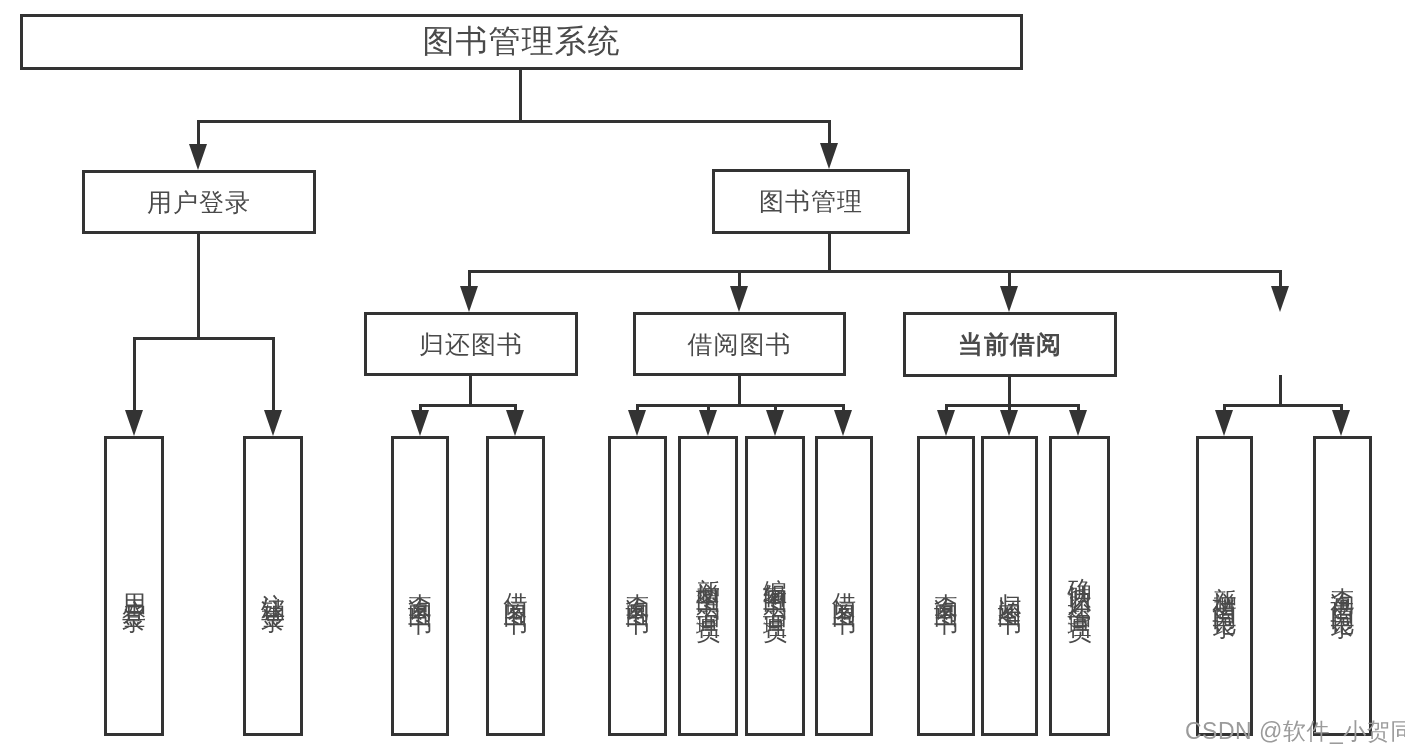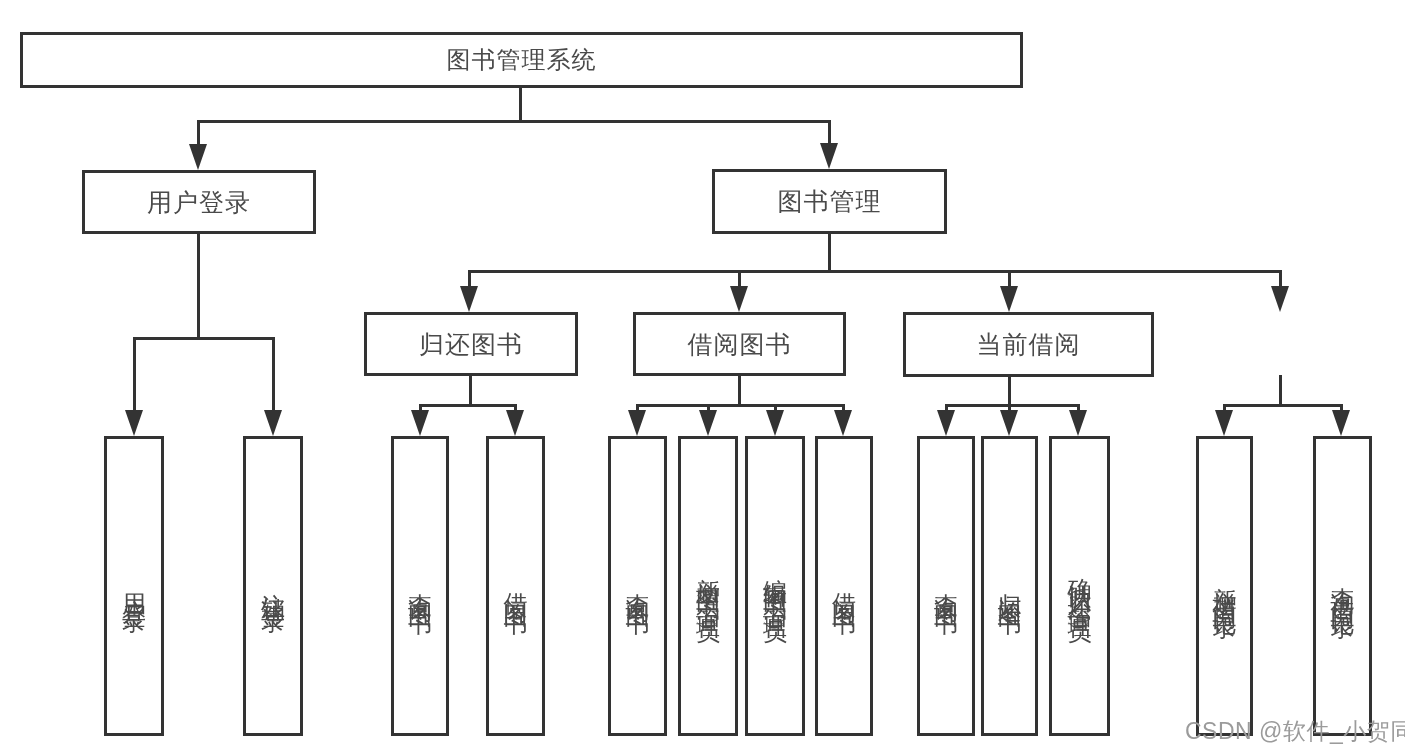--- a/index.html
+++ b/index.html
@@ -20,21 +20,21 @@
     position: absolute;
     box-sizing: border-box;
     border: 3px solid #333333;
     background: #ffffff;
     display: flex;
     align-items: center;
     justify-content: center;
     text-align: center;
   }
   .h-node { font-size: 25px; letter-spacing: 1px; }
-  .root-node { font-size: 24px; margin-top: 18px; }
+  .root-node { font-size: 32px; }
   .v-node {
     writing-mode: vertical-rl;
     text-orientation: mixed;
     font-size: 24px;
     letter-spacing: 6px;
     line-height: 1;
   }
   .hl {
     position: absolute;
     height: 3px;
@@ -130,33 +130,33 @@
   <div class="arr" style="left:1332px; top:410px;"></div>
 
   <div class="node h-node root-node" style="left:20px; top:14px; width:1003px; height:56px;">
     <span>图书管理系统</span>
   </div>
 
   <div class="node h-node" style="left:82px; top:170px; width:234px; height:64px;">
     <span>用户登录</span>
   </div>
 
-  <div class="node h-node" style="left:712px; top:169px; width:235px; height:65px;">
+  <div class="node h-node" style="left:712px; top:169px; width:198px; height:65px;">
     <span>图书管理</span>
   </div>
 
   <div class="node h-node" style="left:364px; top:312px; width:214px; height:64px;">
     <span>归还图书</span>
   </div>
 
   <div class="node h-node" style="left:633px; top:312px; width:213px; height:64px;">
     <span>借阅图书</span>
   </div>
 
-  <div class="node h-node" style="left:903px; top:312px; width:251px; height:65px;">
+  <div class="node h-node" style="left:903px; top:312px; width:214px; height:65px;font-weight:bold;">
     <span>当前借阅</span>
   </div>
 
 
   <div class="node v-node" style="left:104px; top:436px; width:60px; height:300px;">
     <span>用户登录</span>
   </div>
 
   <div class="node v-node" style="left:243px; top:436px; width:60px; height:300px;">
     <span>注销登录</span>

